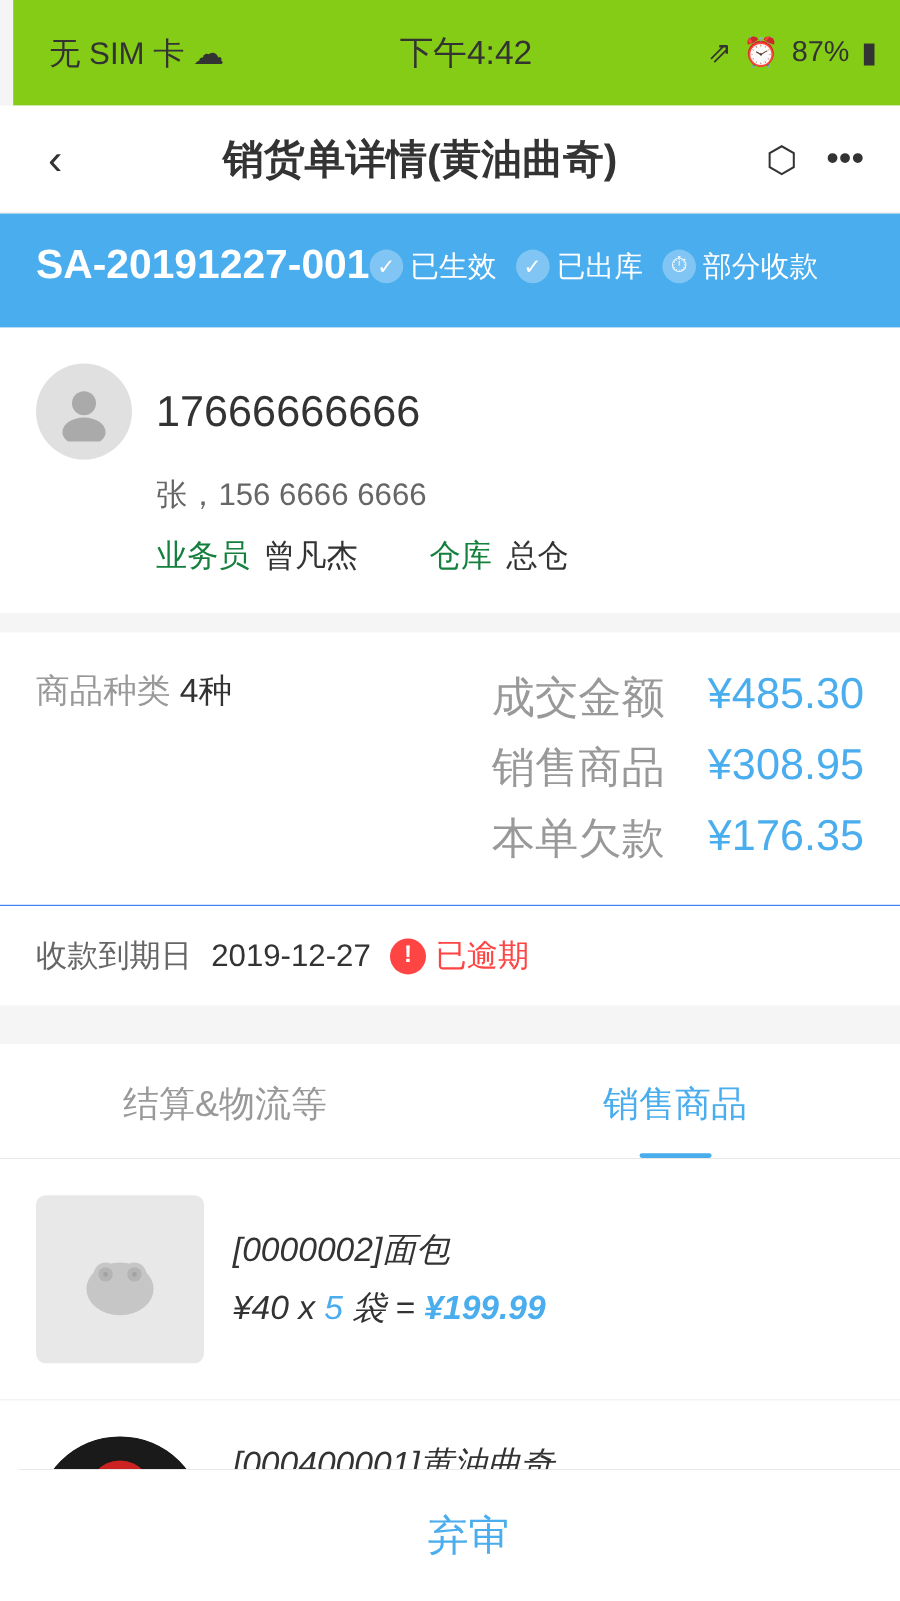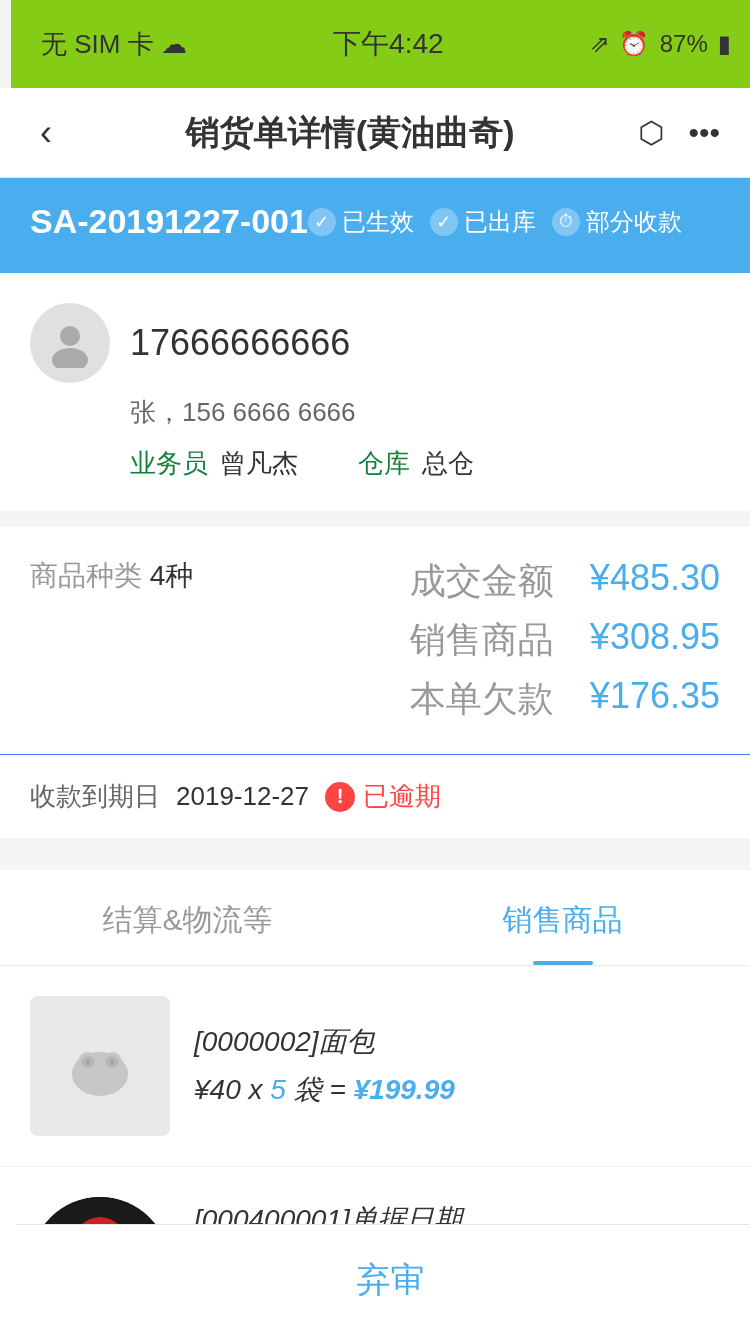--- a/index.html
+++ b/index.html
@@ -483,21 +483,21 @@
           <path d="M42 88 Q30 115 25 130 L70 115 L115 130 Q110 115 98 88 Q84 105 70 100 Q56 105 42 88Z" fill="#1a1a1a"></path>
 
           <line x1="30" y1="68" x2="52" y2="72" stroke="#888" stroke-width="1.5"></line>
           <line x1="30" y1="73" x2="52" y2="74" stroke="#888" stroke-width="1.5"></line>
           <line x1="88" y1="72" x2="110" y2="68" stroke="#888" stroke-width="1.5"></line>
           <line x1="88" y1="74" x2="110" y2="73" stroke="#888" stroke-width="1.5"></line>
         </svg>
       </div>
       <div class="product-info">
         <div class="product-name">
-          <span>[000400001]</span><span>单据日期</span>
+          <span>[000400001]</span><span>黄油曲奇</span>
         </div>
         <div class="product-sku">534532</div>
         <div class="product-price">
           <span>¥23</span>
           <span> x </span>
           <span class="price-qty">0.36</span>
           <span>个</span>
           <span> = </span>
           <span class="price-total">¥8.28</span>
         </div>

